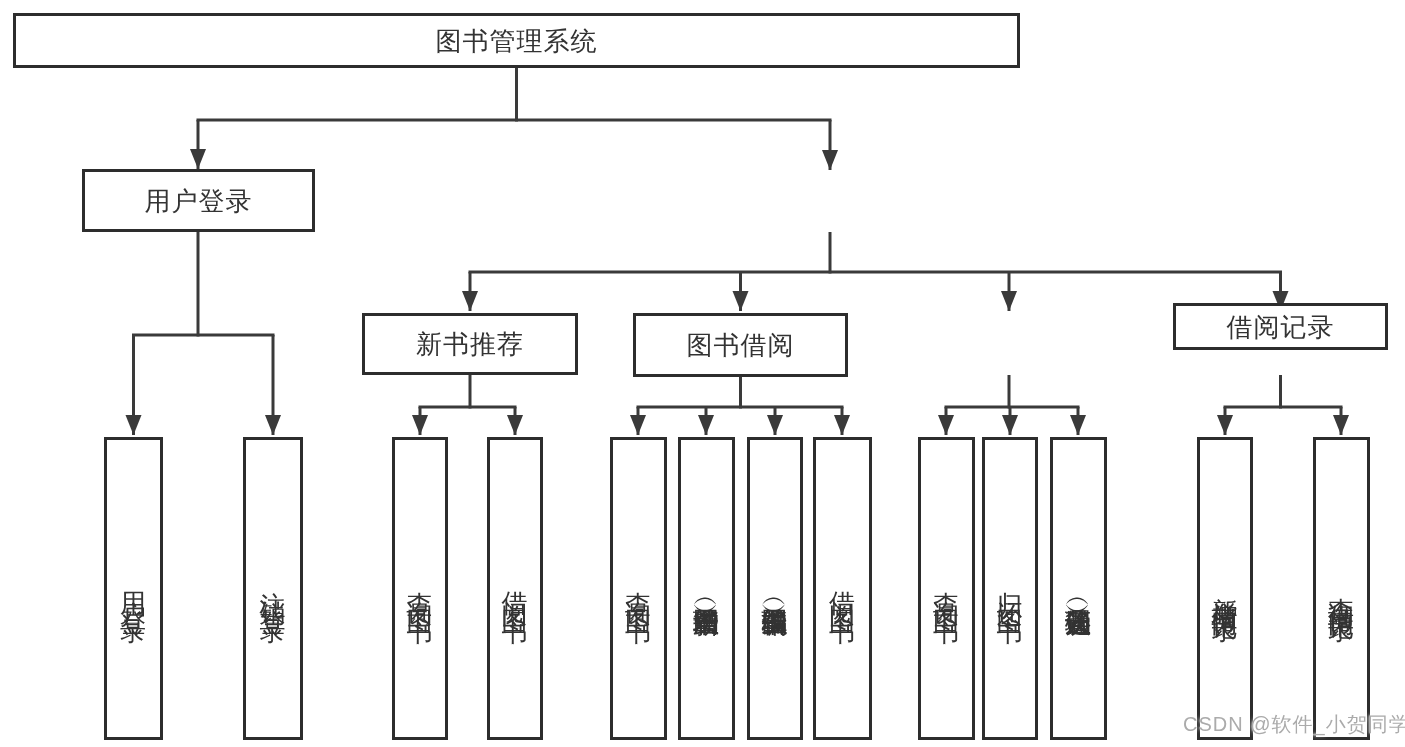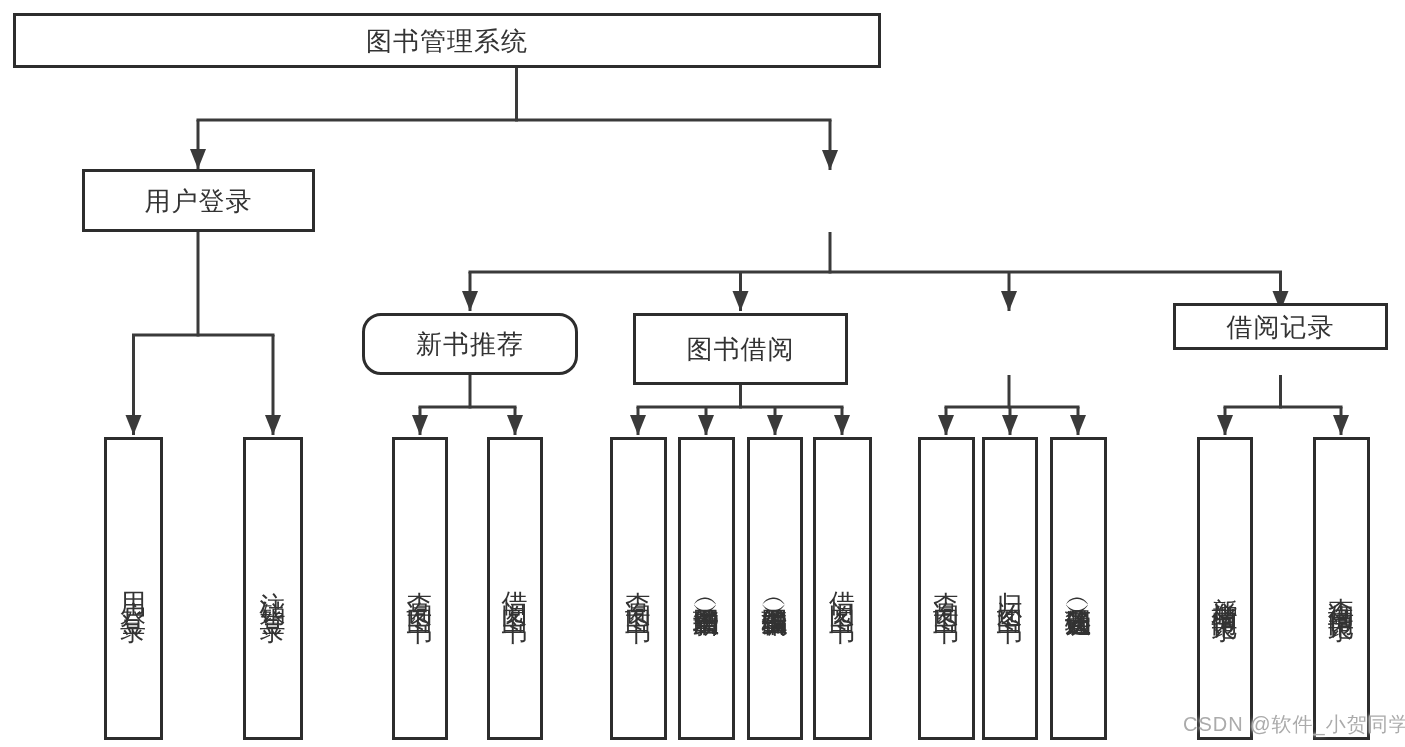--- a/index.html
+++ b/index.html
@@ -91,26 +91,26 @@
       <line x1="1010" y1="407" x2="1010" y2="435" marker-end="url(#ah)"></line>
       <line x1="1078" y1="407" x2="1078" y2="435" marker-end="url(#ah)"></line>
 
       <path d="M1280.5 375 V408.5"></path>
       <path d="M1223.5 407 H1342.5"></path>
       <line x1="1225" y1="407" x2="1225" y2="435" marker-end="url(#ah)"></line>
       <line x1="1341" y1="407" x2="1341" y2="435" marker-end="url(#ah)"></line>
     </g>
   </svg>
 
-  <div class="node h" style="left:13px;top:13px;width:868px;height:55px;">图书管理系统</div>
+  <div class="node h" style="left:13px;top:13px;width:1007px;height:55px;">图书管理系统</div>
 
   <div class="node h" style="left:82px;top:169px;width:233px;height:63px;">用户登录</div>
 
-  <div class="node h" style="left:362px;top:313px;width:216px;height:62px;border-radius:19px;">新书推荐</div>
-  <div class="node h" style="left:633px;top:313px;width:215px;height:72px;">图书借阅</div>
+  <div class="node h" style="left:362px;top:313px;width:216px;height:62px;">新书推荐</div>
+  <div class="node h" style="left:633px;top:313px;width:215px;height:64px;">图书借阅</div>
   <div class="node h" style="left:1173px;top:303px;width:215px;height:47px;">借阅记录</div>
 
   <div class="node v ls4" style="left:104px;top:437px;width:59px;height:303px;">用户登录</div>
   <div class="node v ls4" style="left:243px;top:437px;width:60px;height:303px;">注销登录</div>
 
   <div class="node v ls4" style="left:392px;top:437px;width:56px;height:303px;">查询图书</div>
   <div class="node v ls4" style="left:487px;top:437px;width:56px;height:303px;">借阅图书</div>
 
   <div class="node v ls4" style="left:610px;top:437px;width:57px;height:303px;">查询图书</div>
   <div class="node v lsL" style="left:678px;top:437px;width:57px;height:303px;">新增图书（管理员）</div>

